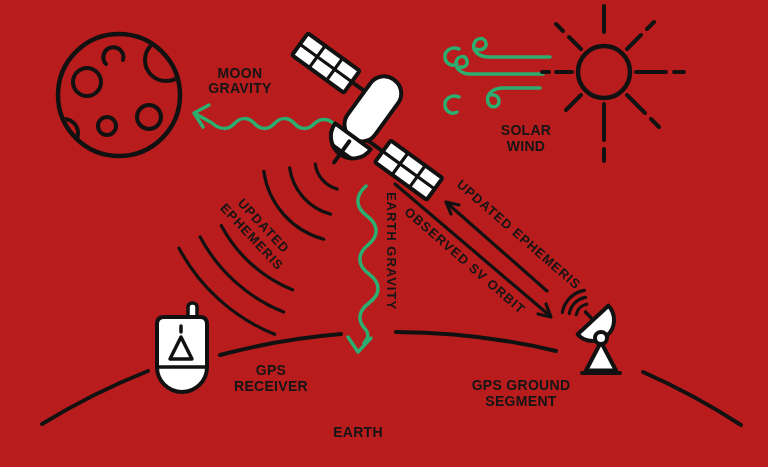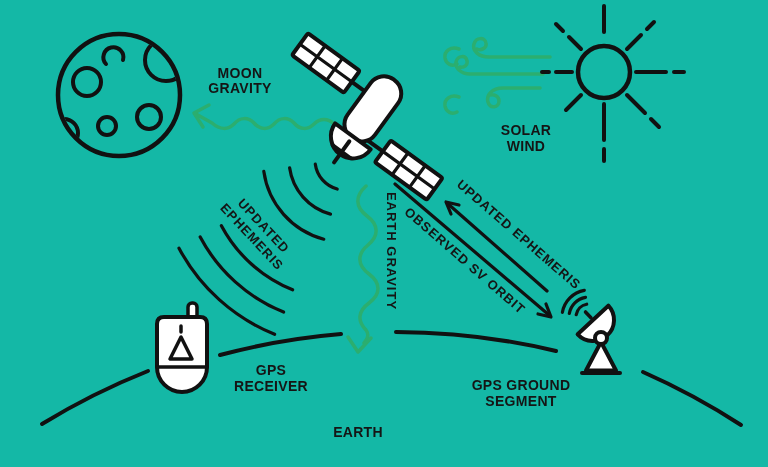--- a/index.html
+++ b/index.html
@@ -1,16 +1,16 @@
 <!DOCTYPE html>
 <html><head>
 <meta charset="utf-8">
 <style>
   html,body{margin:0;padding:0;background:#ffffff;}
-  .stage{position:relative;width:768px;height:467px;background:#14b8a6;overflow:hidden;}
+  .stage{position:relative;width:768px;height:467px;background:#b91c1c;overflow:hidden;}
   svg{position:absolute;inset:0;}
   .lbl{font-family:"Liberation Sans",sans-serif;font-weight:700;font-size:14px;fill:#151515;
        letter-spacing:0.3px;text-anchor:middle;}
   .lbl-sm{font-size:13px;letter-spacing:1px;}
   .ink{stroke:#111111;fill:none;stroke-linecap:round;stroke-linejoin:round;}
   .inkfill{stroke:#111111;fill:#ffffff;stroke-linecap:round;stroke-linejoin:round;}
   .grn{stroke:#2bae6f;fill:none;stroke-linecap:round;stroke-linejoin:round;}
   .w45{stroke-width:4.5;} .w4{stroke-width:4;} .w35{stroke-width:3.5;} .w32{stroke-width:3.2;}
 </style>
 </head>

